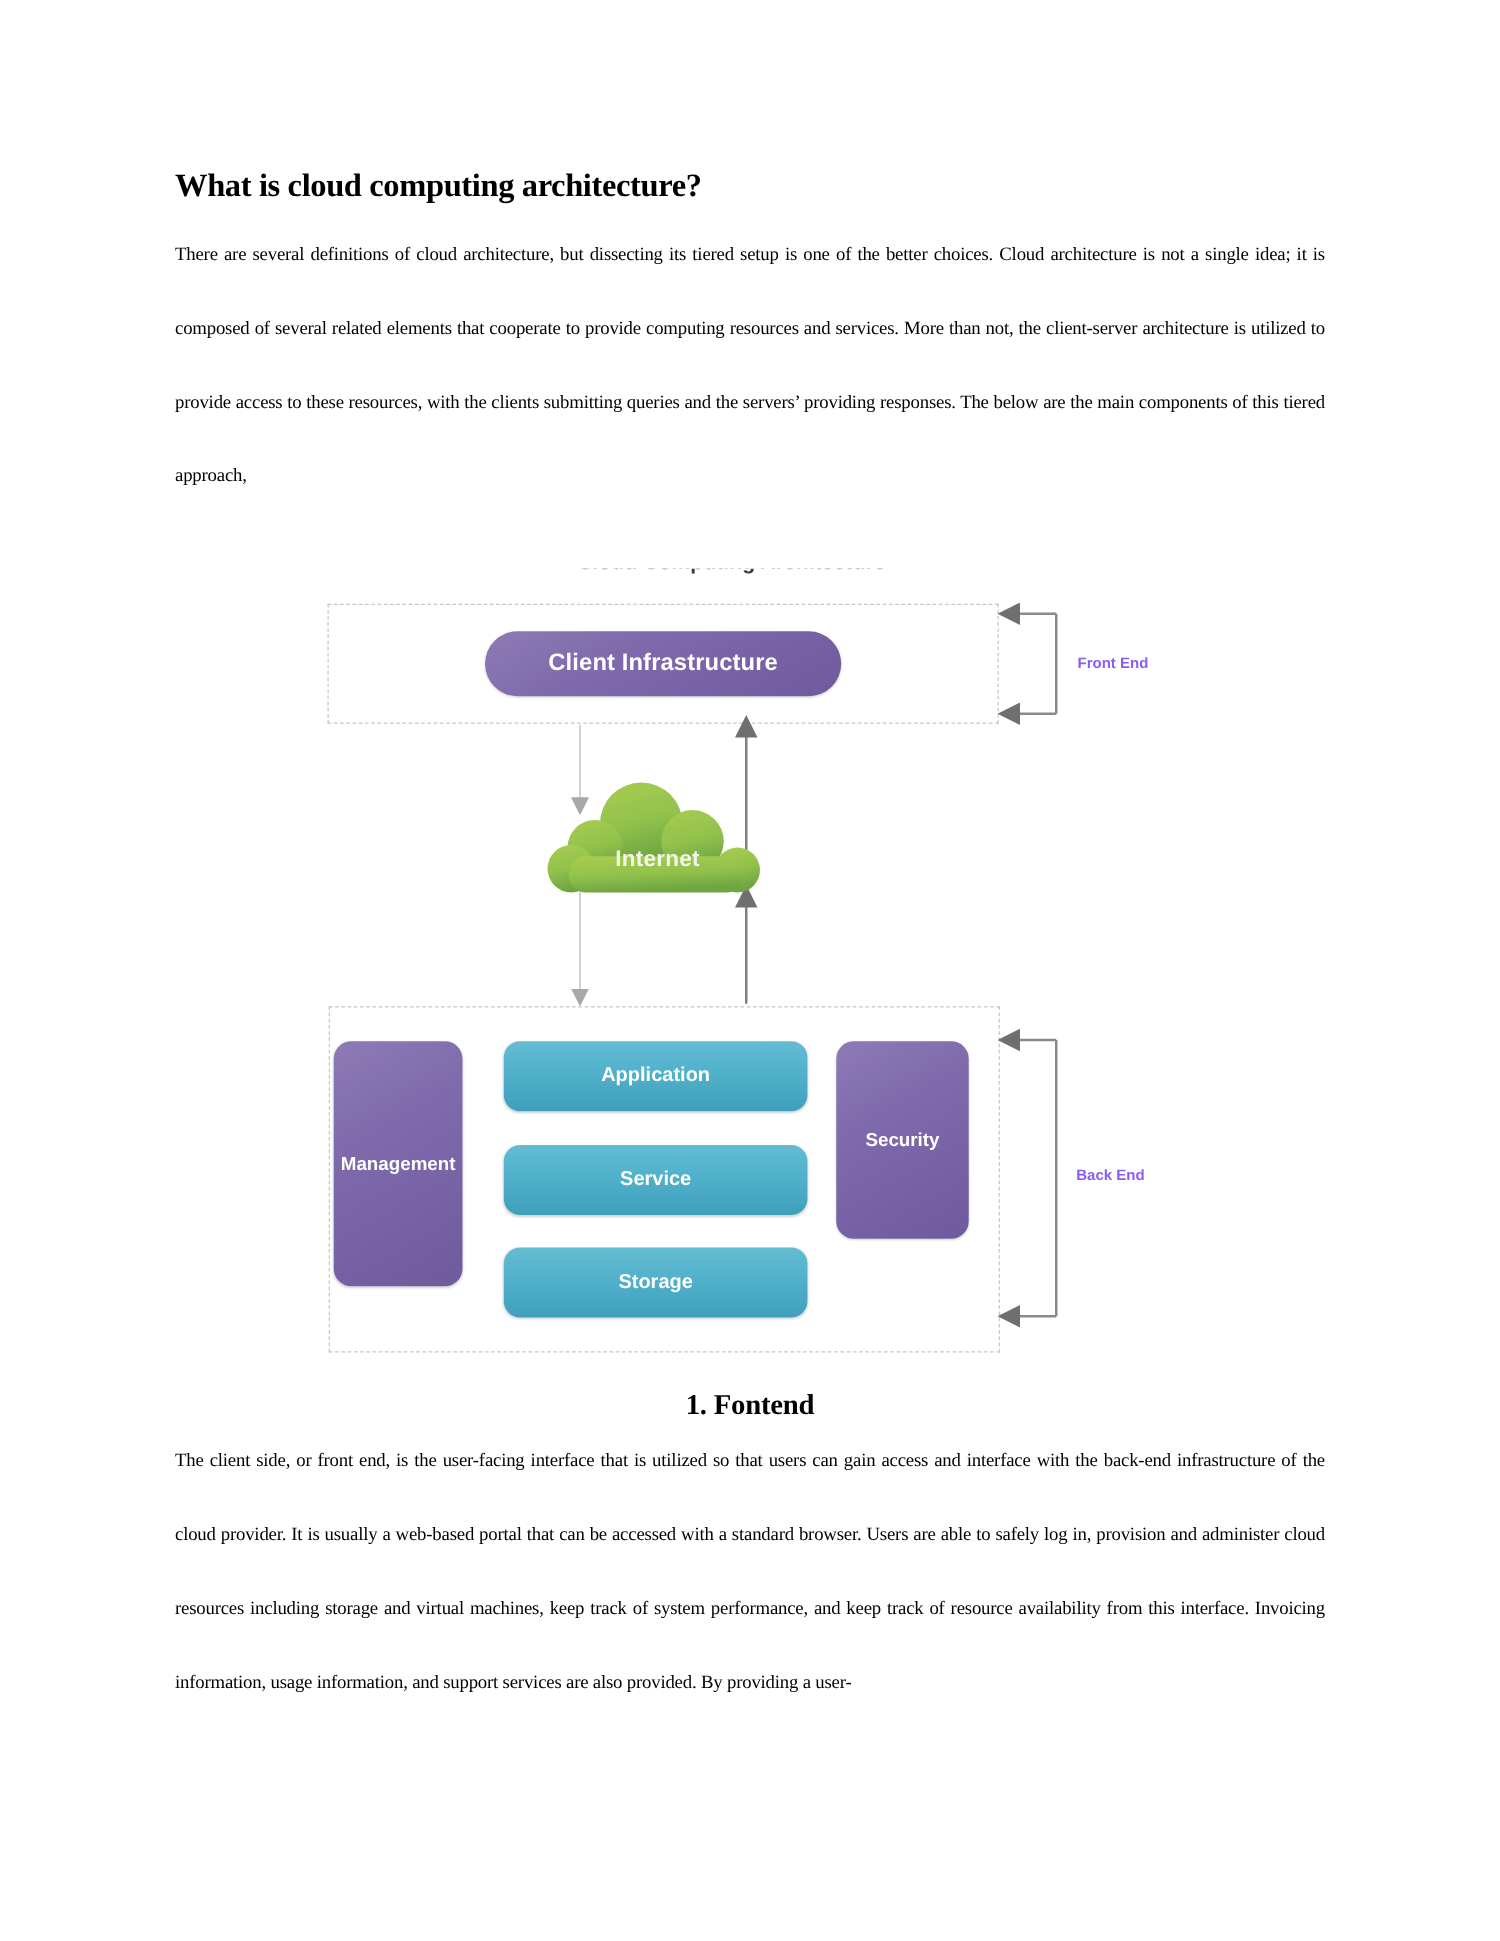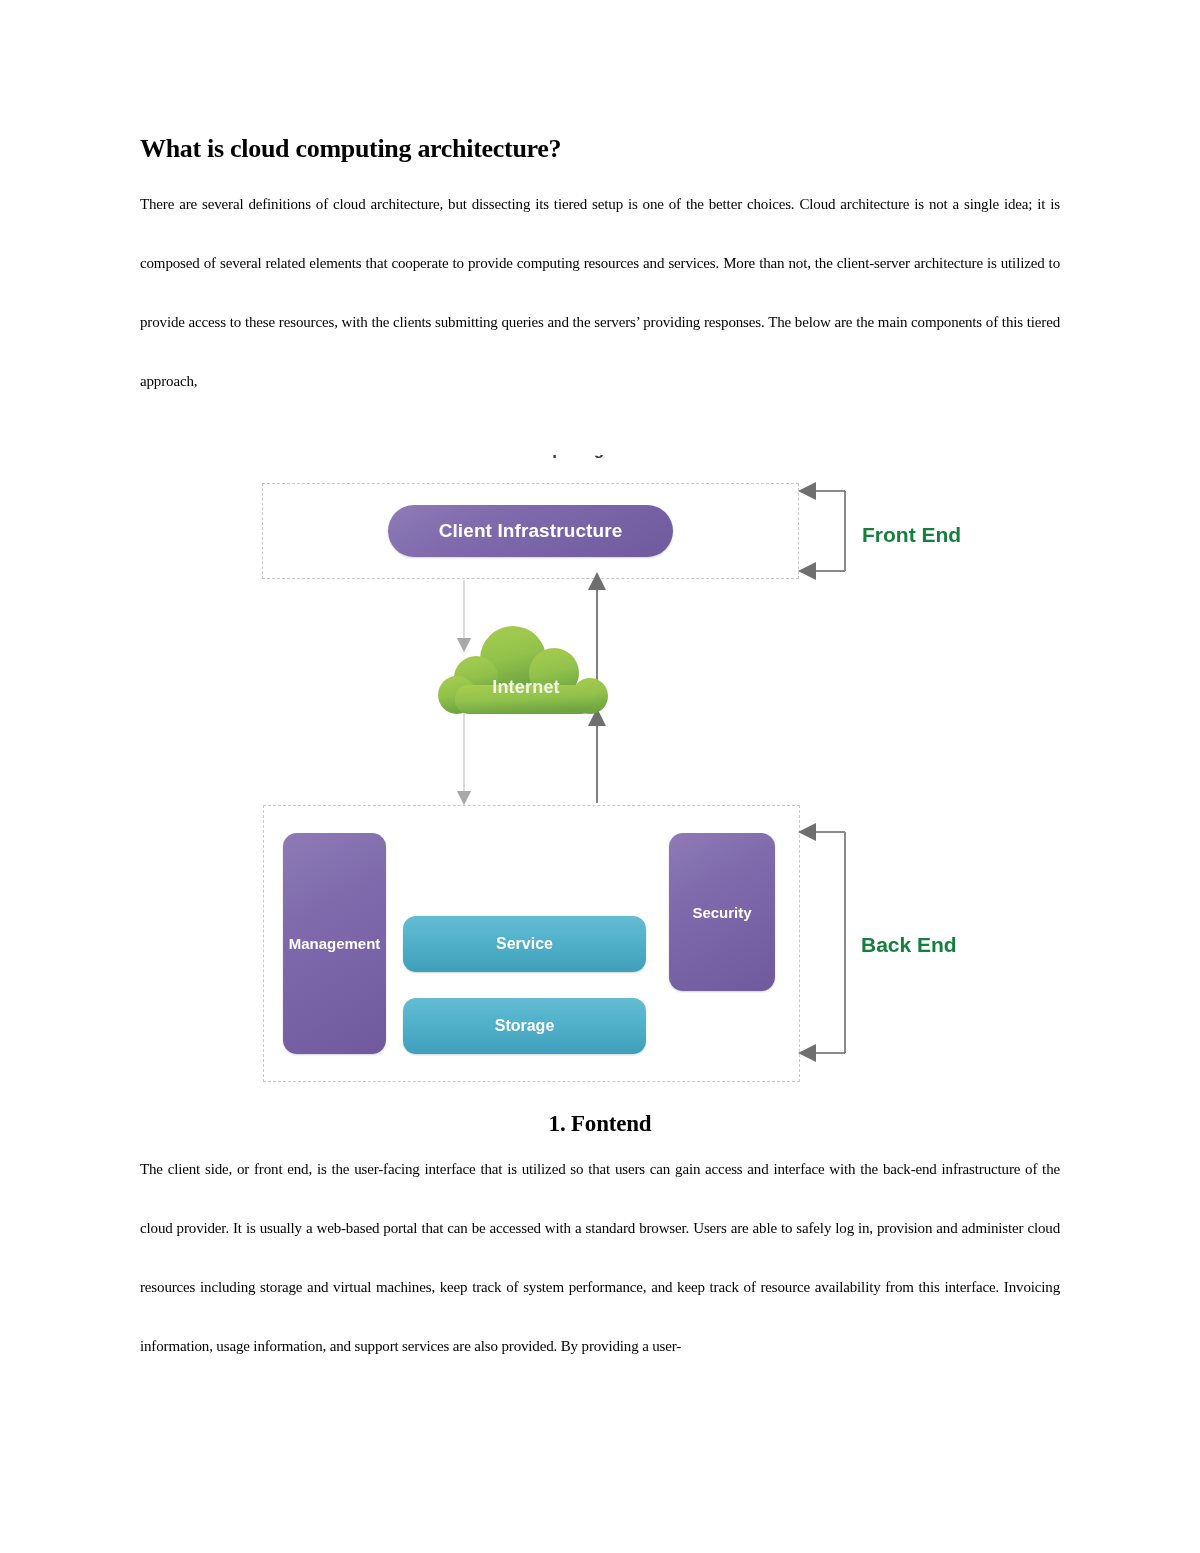--- a/index.html
+++ b/index.html
@@ -132,24 +132,24 @@
     left: 133px;
     top: 50px;
     width: 285px;
     height: 52px;
     font-size: 19px;
     letter-spacing: 0.1px;
     border-radius: 26px;
   }
 
   .mgmt-node {
-    left: 28px;
+    left: 12px;
     top: 378px;
     width: 103px;
-    height: 221px;
+    height: 196px;
     font-size: 15px;
     border-radius: 14px;
   }
   .security-node {
     left: 414px;
     top: 378px;
     width: 106px;
     height: 158px;
     font-size: 15px;
     border-radius: 14px;
@@ -204,22 +204,22 @@
     left: 0; top: 0;
     width: 740px;
     height: 640px;
     pointer-events: none;
   }
 
   .side-label {
     position: absolute;
     font-family: "Liberation Sans", sans-serif;
     font-weight: bold;
-    font-size: 21px;
-    color: #15803d;
+    font-size: 12px;
+    color: #8b5cf6;
     white-space: nowrap;
     text-align: center;
   }
   .frontend-label {
     left: 607px;
     top: 68px;
   }
   .backend-label {
     left: 606px;
     top: 478px;
@@ -289,20 +289,21 @@
           <circle cx="22" cy="72" r="19"></circle>
           <circle cx="155" cy="73" r="18"></circle>
           <rect x="20" y="62" width="140" height="29" rx="14"></rect>
         </g>
       </svg>
       <div class="cloud-label">Internet</div>
     </div>
 
     <div class="node node-purple mgmt-node">Management</div>
 
+    <div class="node node-blue app-node">Application</div>
 
     <div class="node node-blue storage-node">Storage</div>
 
     <div class="node node-blue service-node">Service</div>
 
     <div class="node node-purple security-node">Security</div>
 
     <div class="side-label frontend-label">Front End</div>
 
     <div class="side-label backend-label">Back End</div>

